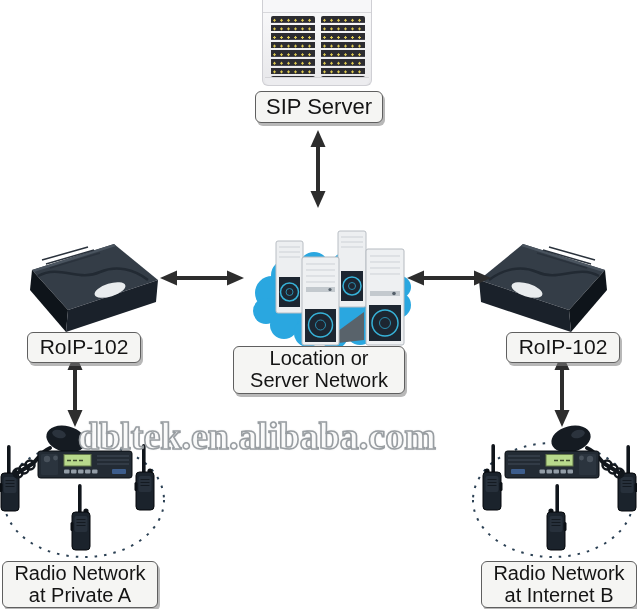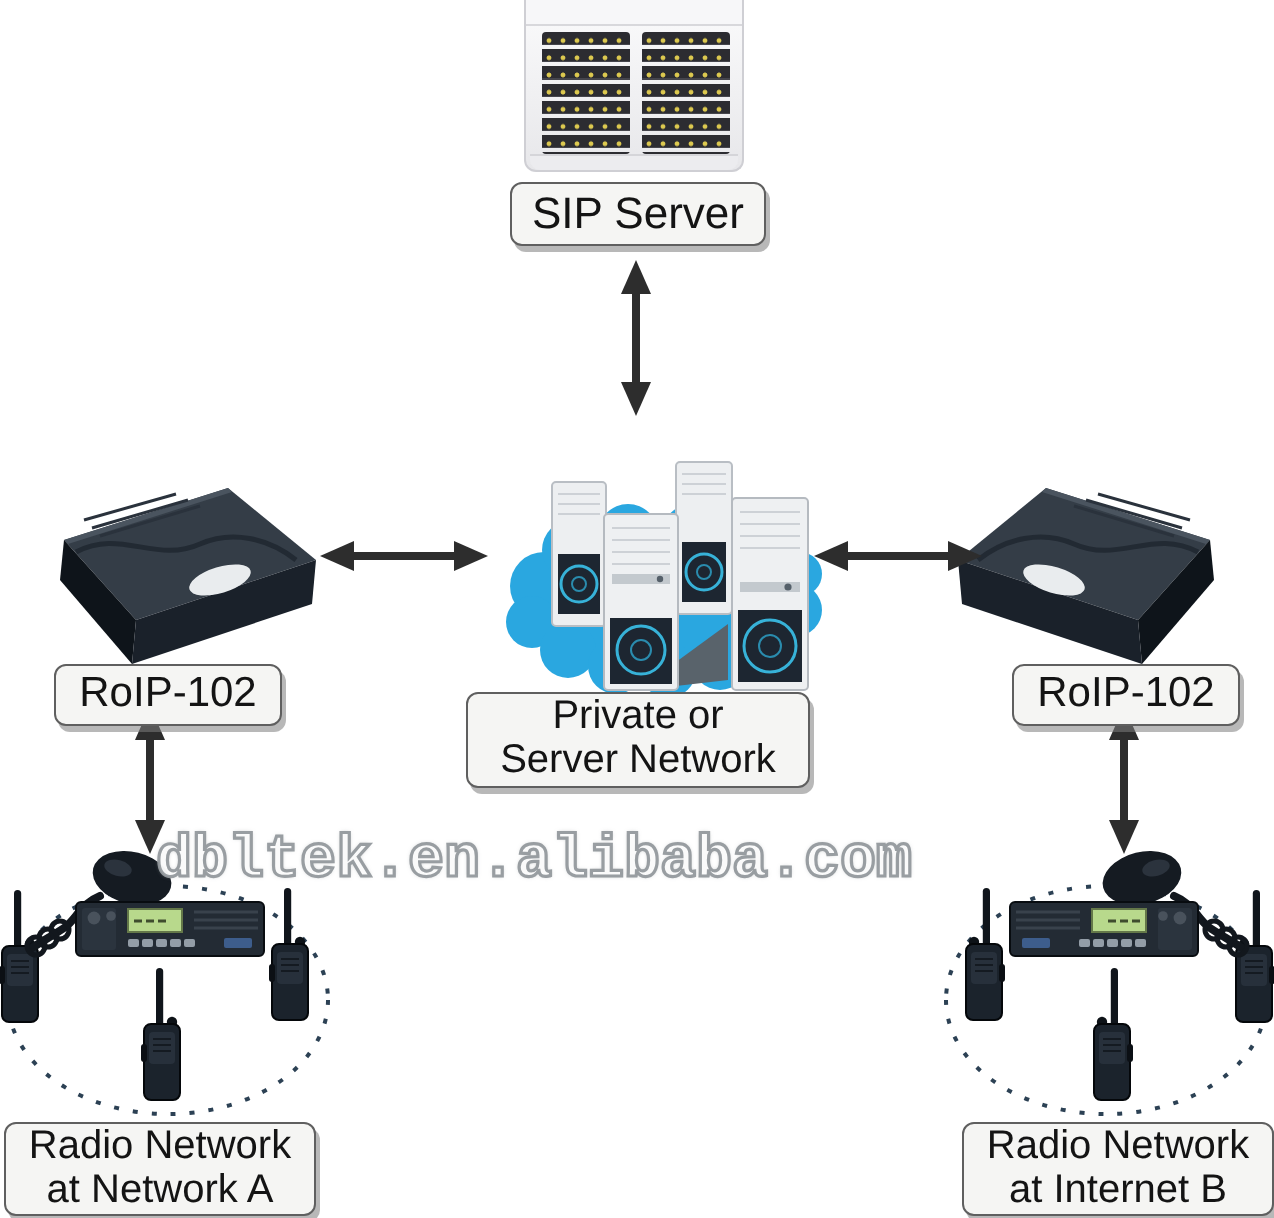--- a/index.html
+++ b/index.html
@@ -43,21 +43,21 @@
   .cloud{position:absolute;left:250px;top:213px;z-index:2;}
   .roip{position:absolute;width:158px;height:98px;z-index:3;}
   .roip.a{left:2px;top:238px;}
   .roip.b{left:477px;top:238px;transform:scaleX(-1);}
   .cluster{position:absolute;width:168px;height:146px;z-index:2;}
   .cluster.a{left:0;top:418px;}
   .cluster.b{left:469px;top:418px;transform:scaleX(-1);}
   
   .watermark{
     position:absolute;left:78px;top:414px;z-index:10;white-space:nowrap;
-    font-family:Liberation Mono, monospace;font-weight:bold;font-size:30px;letter-spacing:0;
+    font-family:Liberation Serif, serif;font-weight:bold;font-size:38px;letter-spacing:0;
     color:rgba(255,255,255,.92);
     -webkit-text-stroke:1.6px rgba(148,153,157,.95);
     text-shadow:0 0 2px rgba(150,155,158,.7);
   }
 </style>
 </head>
 <body>
 
 <div id="stage">
 
@@ -127,21 +127,21 @@
         <rect x="120" y="78" width="30" height="5" fill="#c3c9ce"></rect>
         <circle cx="144" cy="80.5" r="1.8" fill="#55606a"></circle>
         <rect x="119" y="92" width="32" height="36" fill="#1d2631"></rect>
         <circle cx="135" cy="110" r="13" fill="none" stroke="#37b2d8" stroke-width="1.5"></circle>
         <circle cx="135" cy="110" r="5.5" fill="none" stroke="#2a8cae"></circle>
       </g>
     </svg>
   </div>
 
   <div class="lbl lbl-inet">
-    <span>Private or</span>
+    <span>Location or</span>
     <span>Server Network</span>
   </div>
 
   <div class="arrow a-h-left">
     <svg width="84" height="16" viewBox="0 0 84 16">
       <polygon points="0,8 17,0.5 17,15.5" fill="#2d2d2d"></polygon>
       <rect x="15" y="6" width="54" height="4" fill="#2d2d2d"></rect>
       <polygon points="84,8 67,0.5 67,15.5" fill="#2d2d2d"></polygon>
     </svg>
   </div>
@@ -277,21 +277,21 @@
           <rect x="92" y="51.5" width="5.5" height="4" rx="1"></rect>
         </g>
         <path d="M97,38h32 M97,42h32 M97,46h32" stroke="#39424c" stroke-width="1.5" fill="none"></path>
         <rect x="112" y="51" width="14" height="5" rx="1" fill="#3d5d8c"></rect>
       </g>
     </svg>
   </div>
 
   <div class="lbl lbl-rad-a">
     <span>Radio Network</span>
-    <span>at Network A</span>
+    <span>at Private A</span>
   </div>
   <div class="lbl lbl-rad-b">
     <span>Radio Network</span>
     <span>at Internet B</span>
   </div>
 
   <div class="watermark">dbltek.en.alibaba.com</div>
 
 </div>
 

